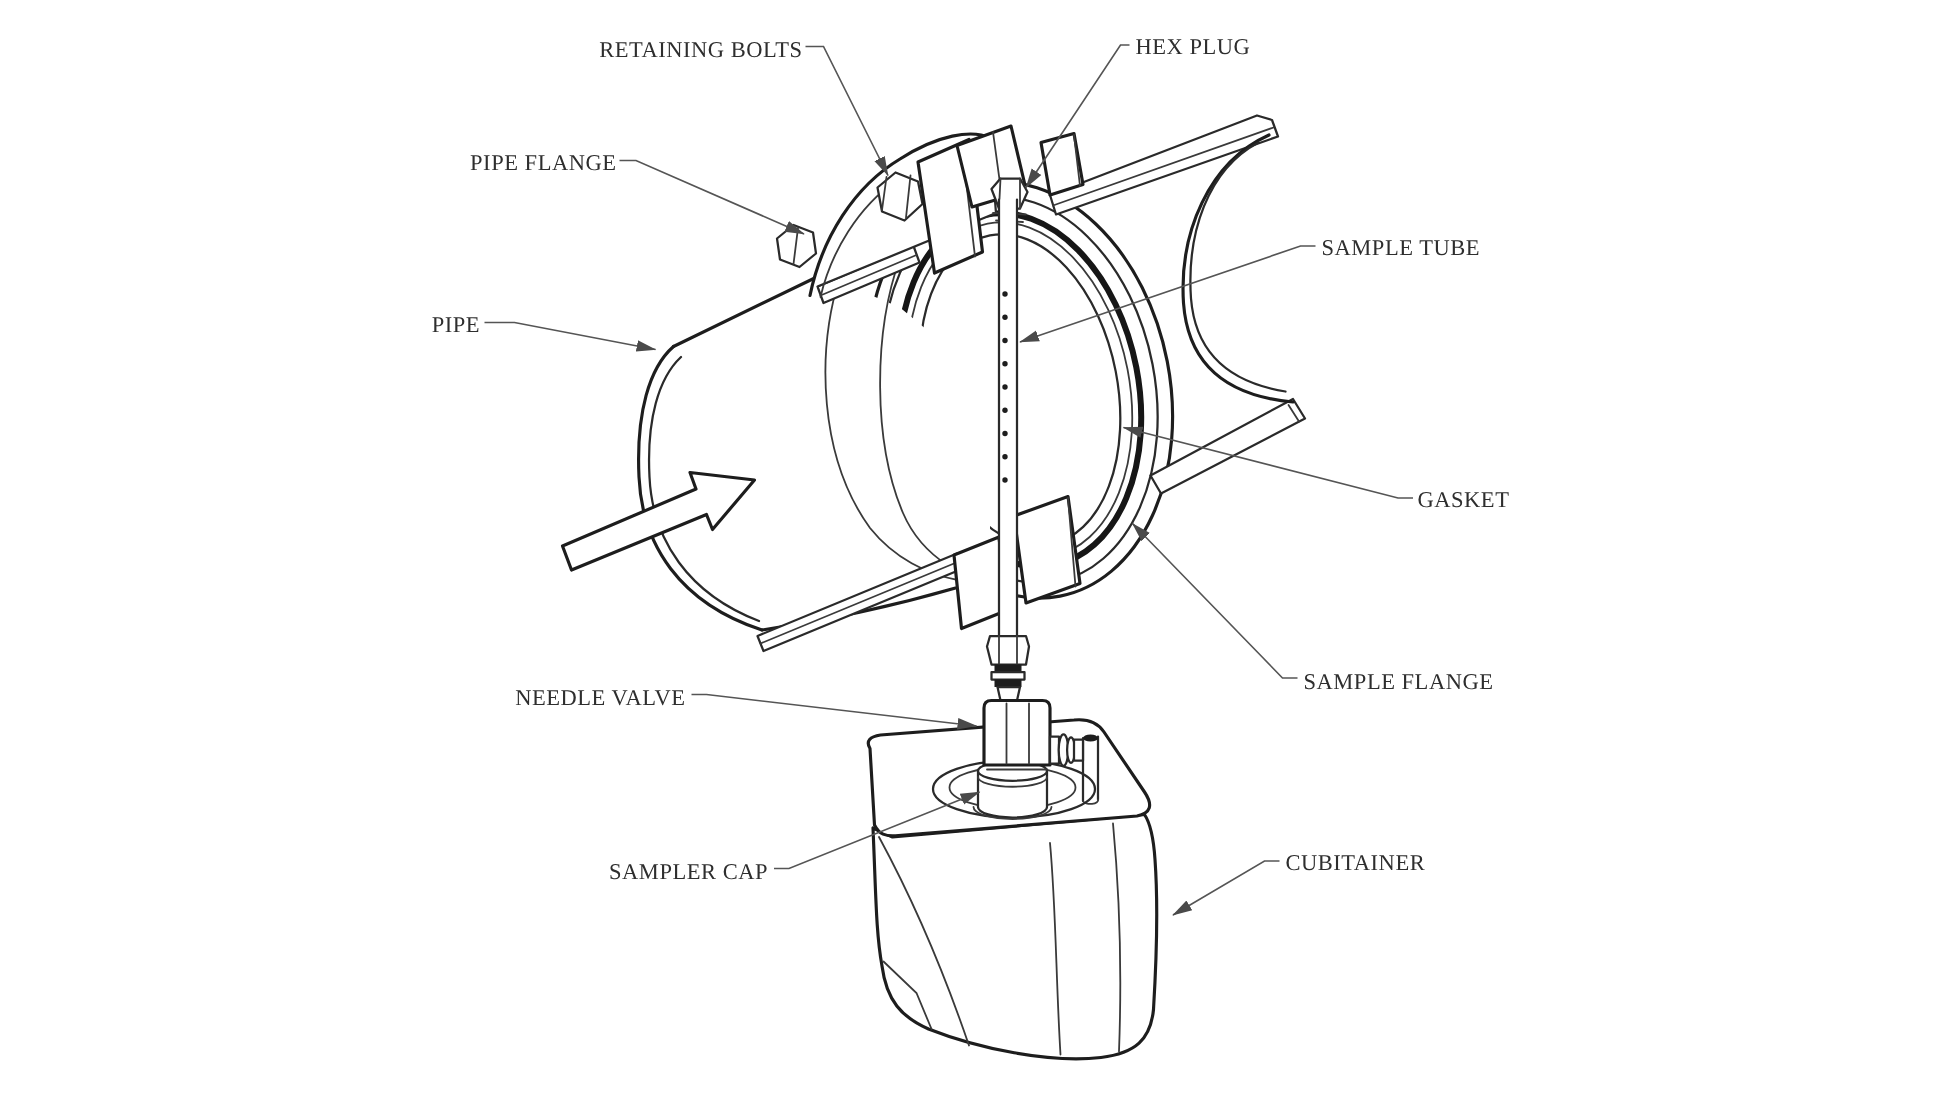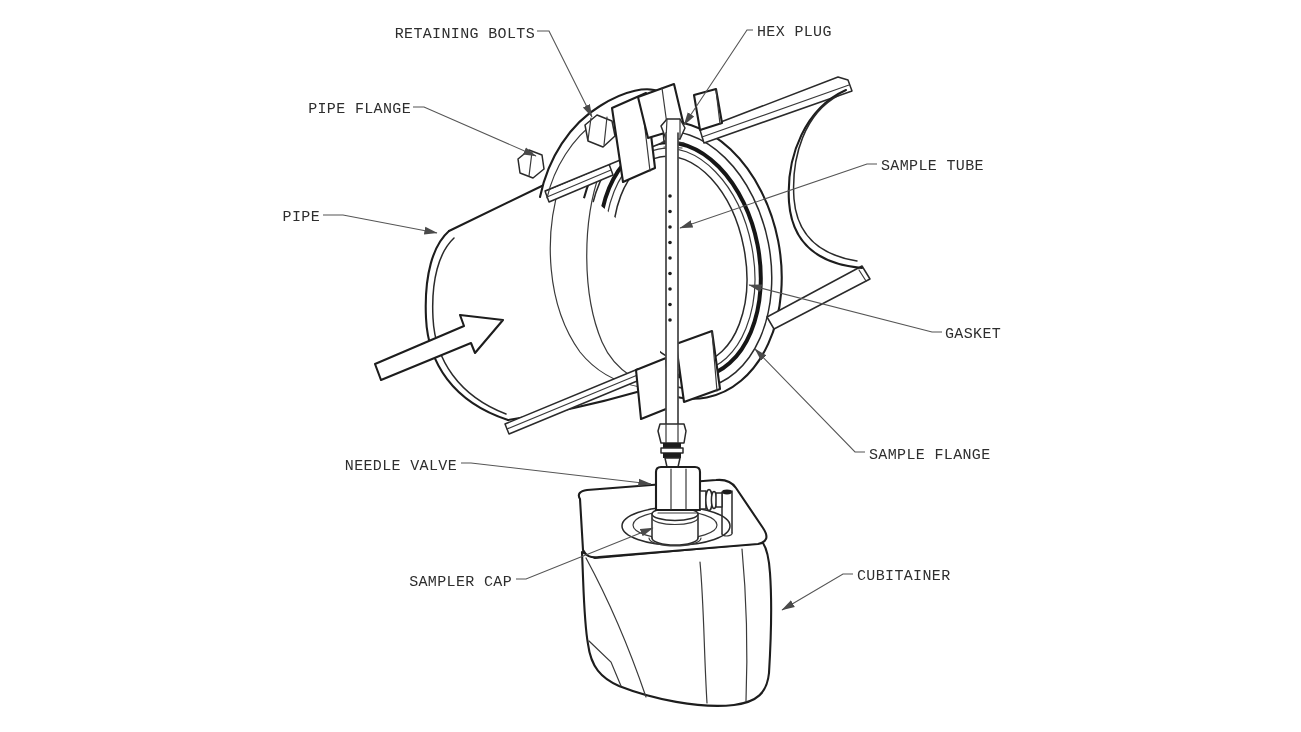--- a/index.html
+++ b/index.html
@@ -1,17 +1,17 @@
 <!DOCTYPE html>
 <html><head>
 <meta charset="utf-8">
 <style>
   html,body{margin:0;padding:0;background:#ffffff;}
   #stage{position:relative;width:1275px;height:732px;background:#ffffff;overflow:hidden;
-         font-family:Liberation Mono, monospace;}
+         font-family:Liberation Serif, serif;}
   svg{position:absolute;left:0;top:0;}
   .ln   {stroke:#1d1d1d;stroke-width:2.1;fill:none;stroke-linecap:round;stroke-linejoin:round;}
   .lnw  {stroke:#1d1d1d;stroke-width:2.1;fill:#ffffff;stroke-linecap:round;stroke-linejoin:round;}
   .med  {stroke:#2a2a2a;stroke-width:1.5;fill:none;stroke-linecap:round;}
   .medw {stroke:#2a2a2a;stroke-width:1.5;fill:#ffffff;stroke-linecap:round;stroke-linejoin:round;}
   .thin {stroke:#3a3a3a;stroke-width:1.2;fill:none;stroke-linecap:round;}
   .thick{stroke:#161616;stroke-width:4;fill:none;}
   .dark {fill:#1d1d1d;stroke:none;}
   .occl {fill:#ffffff;stroke:none;}
   .leader{stroke:#555555;stroke-width:1.1;fill:none;}

